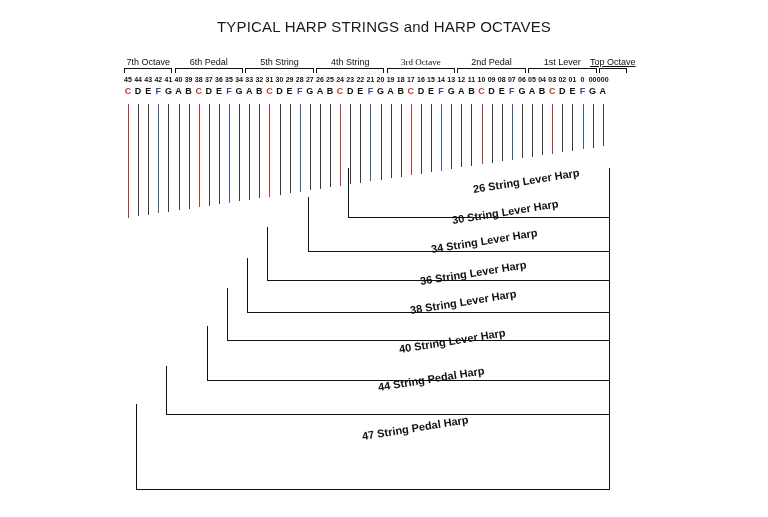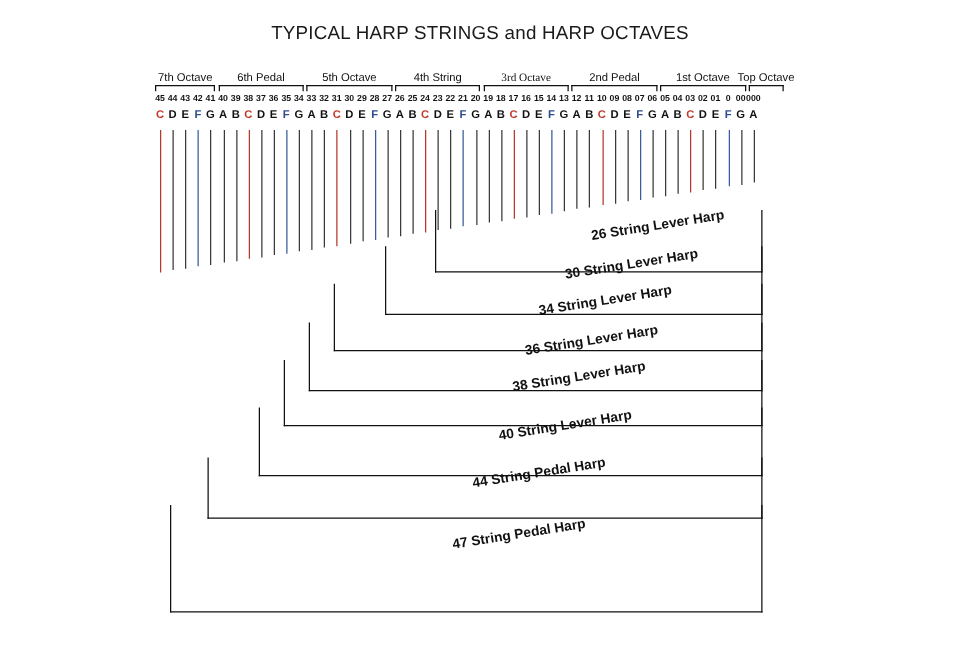--- a/index.html
+++ b/index.html
@@ -103,31 +103,31 @@
 <body>
 
 <div id="stage">
   <div id="title">TYPICAL HARP STRINGS and HARP OCTAVES</div>
   <div id="octave-row">
       <div class="octave-bracket" style="left: 124px; top: 68px; width: 48.4px;"></div>
       <div class="octave-label" style="left: 112px; width: 72.4px; top: 57px;">7th Octave</div>
       <div class="octave-bracket" style="left: 174.5px; top: 68px; width: 68.6px;"></div>
       <div class="octave-label" style="left: 162.5px; width: 92.6px; top: 57px;">6th Pedal</div>
       <div class="octave-bracket" style="left: 245.2px; top: 68px; width: 68.6px;"></div>
-      <div class="octave-label" style="left: 233.2px; width: 92.6px; top: 57px;">5th Octave</div>
+      <div class="octave-label" style="left: 233.2px; width: 92.6px; top: 57px;">5th String</div>
       <div class="octave-bracket" style="left: 315.9px; top: 68px; width: 68.6px;"></div>
       <div class="octave-label" style="left: 303.9px; width: 92.6px; top: 57px;">4th String</div>
       <div class="octave-bracket" style="left: 386.6px; top: 68px; width: 68.6px;"></div>
       <div class="octave-label" style="left: 374.6px; width: 92.6px; top: 57px; font-family: Liberation Serif, serif;">3rd Octave</div>
       <div class="octave-bracket" style="left: 457.3px; top: 68px; width: 68.6px;"></div>
       <div class="octave-label" style="left: 445.3px; width: 92.6px; top: 57px;">2nd Pedal</div>
       <div class="octave-bracket" style="left: 528px; top: 68px; width: 68.6px;"></div>
-      <div class="octave-label" style="left: 516px; width: 92.6px; top: 57px;">1st Octave</div>
+      <div class="octave-label" style="left: 516px; width: 92.6px; top: 57px;">1st Lever</div>
       <div class="octave-bracket" style="left: 598.7px; top: 68px; width: 28.2px;"></div>
-      <div class="octave-label" style="left: 586.7px; width: 52.2px; top: 57px;">Top Octave</div>
+      <div class="octave-label" style="left: 586.7px; width: 52.2px; top: 57px; text-decoration: underline;">Top Octave</div>
     </div>
   <div id="numbers-row">
       <div class="strnum" style="left: 128px; top: 76px;">45</div>
       <div class="strnum" style="left: 138.1px; top: 76px;">44</div>
       <div class="strnum" style="left: 148.2px; top: 76px;">43</div>
       <div class="strnum" style="left: 158.3px; top: 76px;">42</div>
       <div class="strnum" style="left: 168.4px; top: 76px;">41</div>
       <div class="strnum" style="left: 178.5px; top: 76px;">40</div>
       <div class="strnum" style="left: 188.6px; top: 76px;">39</div>
       <div class="strnum" style="left: 198.7px; top: 76px;">38</div>

